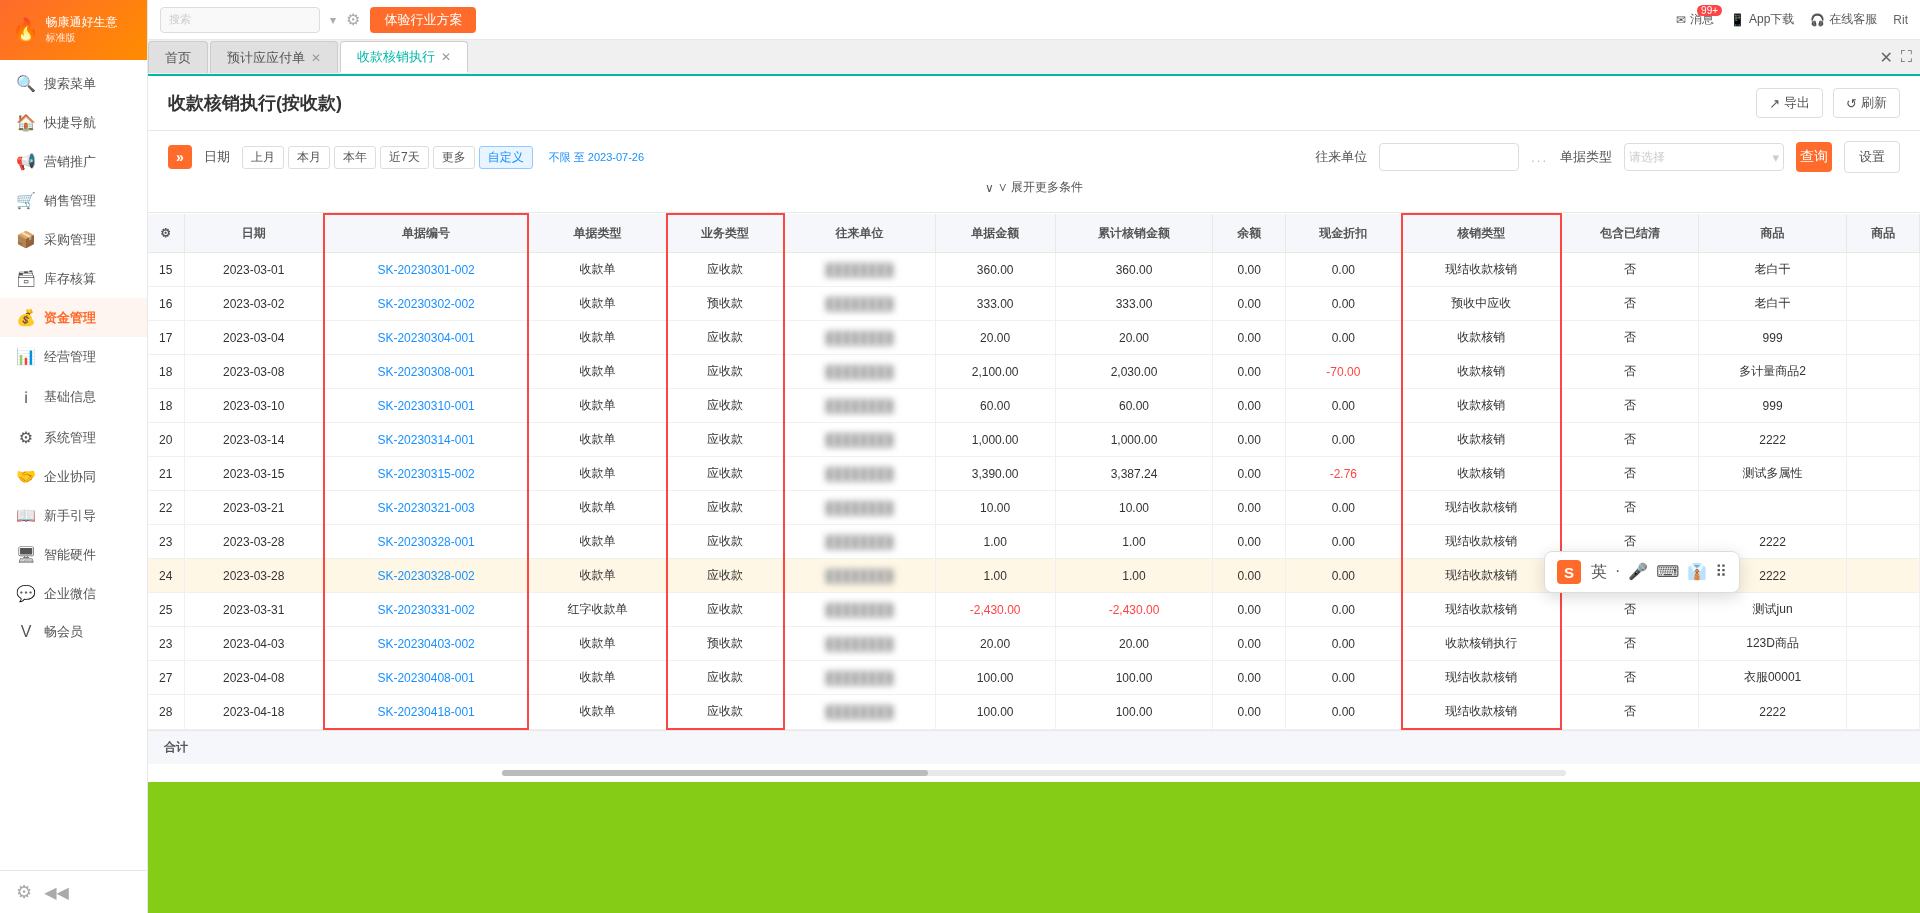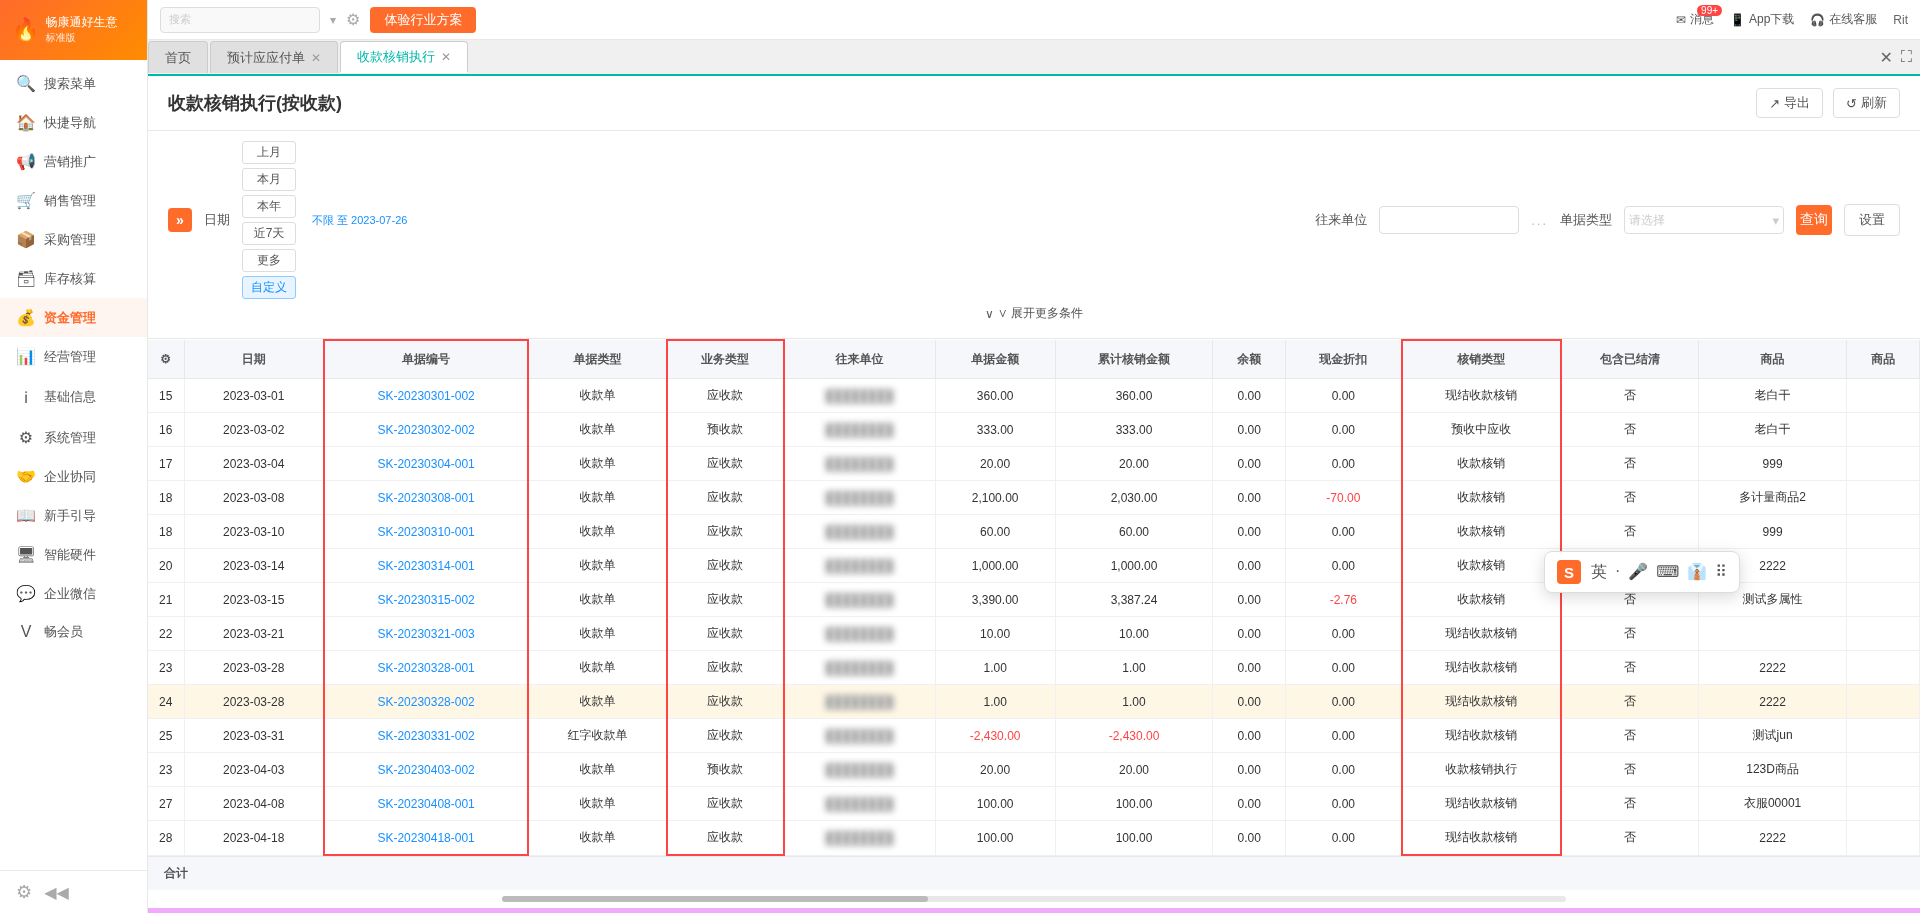--- a/index.html
+++ b/index.html
@@ -72,21 +72,21 @@
       border-radius: 4px 4px 0 0; margin-right: 2px; border: 1px solid #ccc; border-bottom: none;
     }
     .tab.active { background: #fff; color: #00b8a9; font-weight: 500; border-bottom: 2px solid #fff; }
     .tab-close { font-size: 12px; color: #999; cursor: pointer; }
     .tabs-bar-actions { margin-left: auto; display: flex; align-items: center; padding: 0 8px; gap: 8px; }
     .tabs-bar-icon { font-size: 16px; color: #666; cursor: pointer; }
 
     
     .content {
       position: fixed; left: 148px; top: 76px; right: 0; bottom: 0;
-      background: #f0abfc; overflow: auto;
+      background: #84cc16; overflow: auto;
     }
     .page-header {
       background: #fff; padding: 12px 20px; display: flex; align-items: center; justify-content: space-between;
       border-bottom: 1px solid #e8e8e8;
     }
     .page-title { font-size: 18px; font-weight: bold; color: #333; }
     .page-actions { display: flex; gap: 10px; }
     .btn-export {
       display: flex; align-items: center; gap: 4px; border: 1px solid #ddd;
       background: #fff; padding: 5px 12px; border-radius: 4px; cursor: pointer; font-size: 13px; color: #555;
@@ -101,21 +101,21 @@
       background: #fff; padding: 10px 20px; margin-bottom: 0;
       border-bottom: 1px solid #e8e8e8;
     }
     .filter-row { display: flex; align-items: center; gap: 12px; flex-wrap: wrap; }
     .filter-toggle-btn {
       background: #ff6b2b; color: #fff; border: none; border-radius: 4px;
       width: 24px; height: 24px; display: flex; align-items: center; justify-content: center;
       cursor: pointer; font-size: 14px; font-weight: bold;
     }
     .filter-label { color: #555; font-size: 13px; }
-    .filter-date-btns { display: flex; gap: 4px; flex-direction: column; }
+    .filter-date-btns { display: flex; gap: 4px; }
     .filter-date-btn {
       padding: 2px 8px; border: 1px solid #ddd; border-radius: 3px;
       background: #fff; cursor: pointer; font-size: 12px; color: #555;
     }
     .filter-date-btn.custom {
       background: #e8f4ff; color: #1890ff; border-color: #91caff;
     }
     .filter-spacer { flex: 1; }
     .filter-unit-label { color: #555; font-size: 13px; }
     .filter-unit-input {

